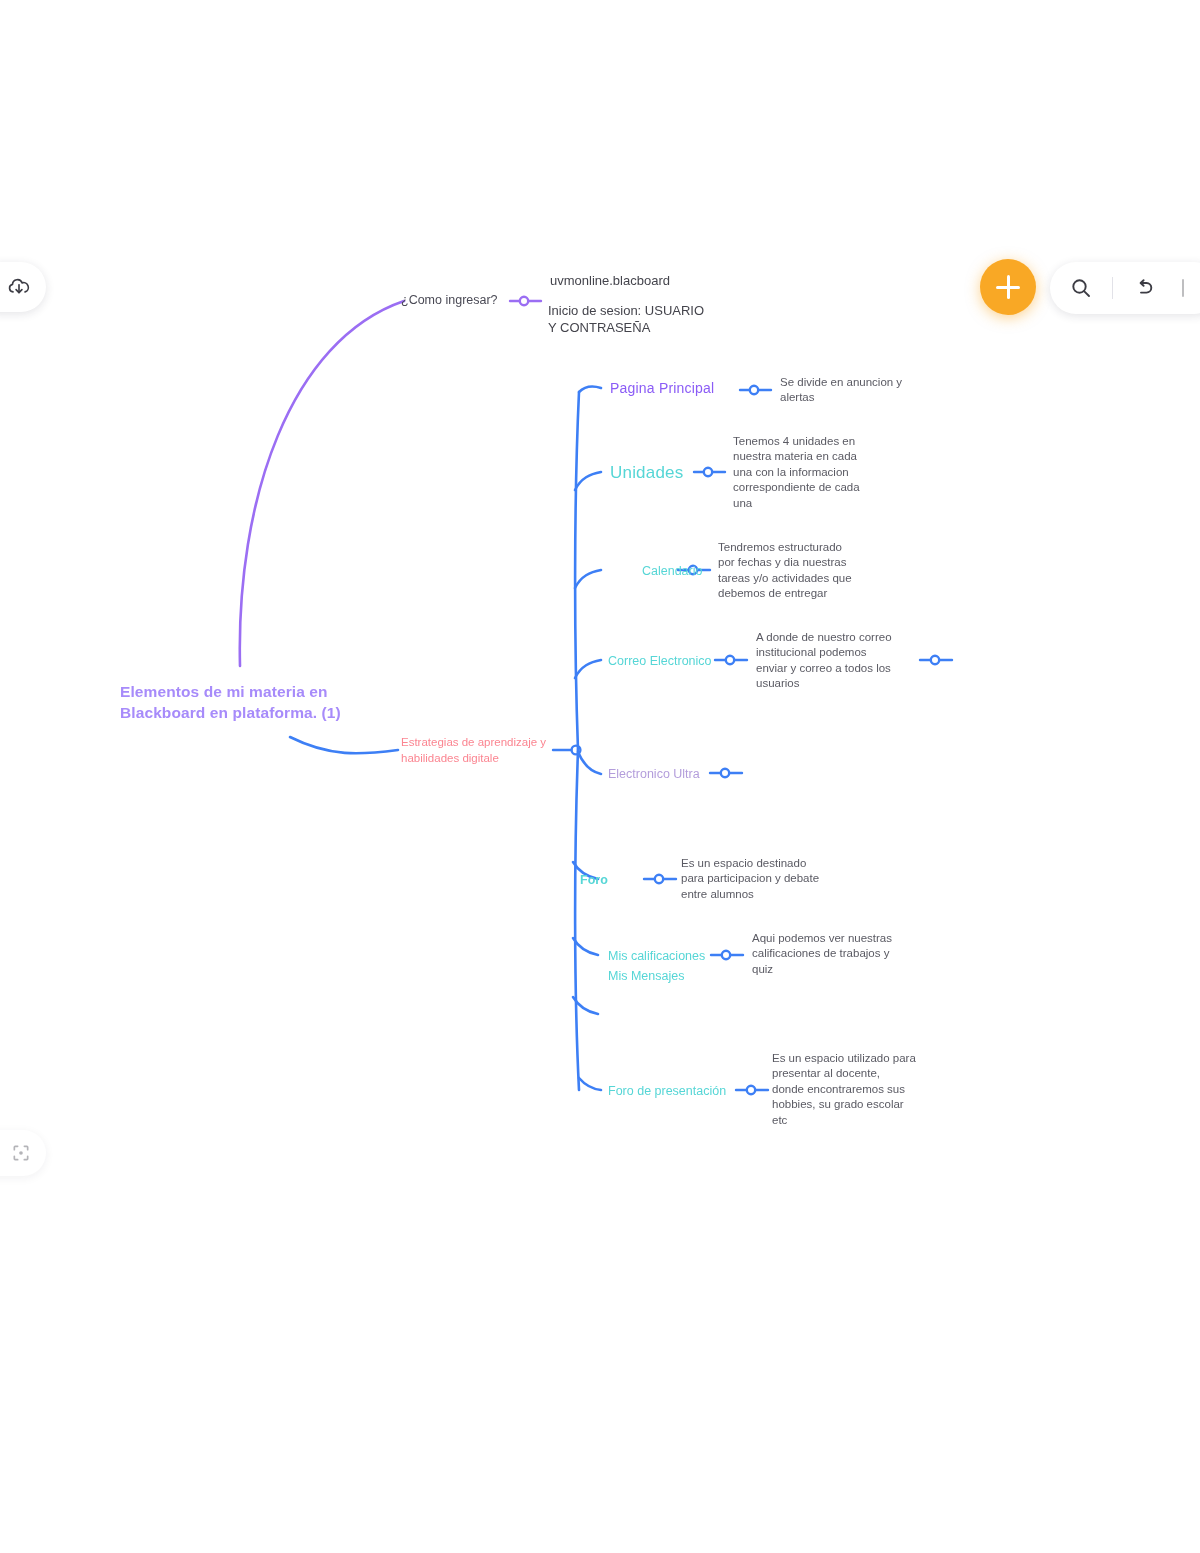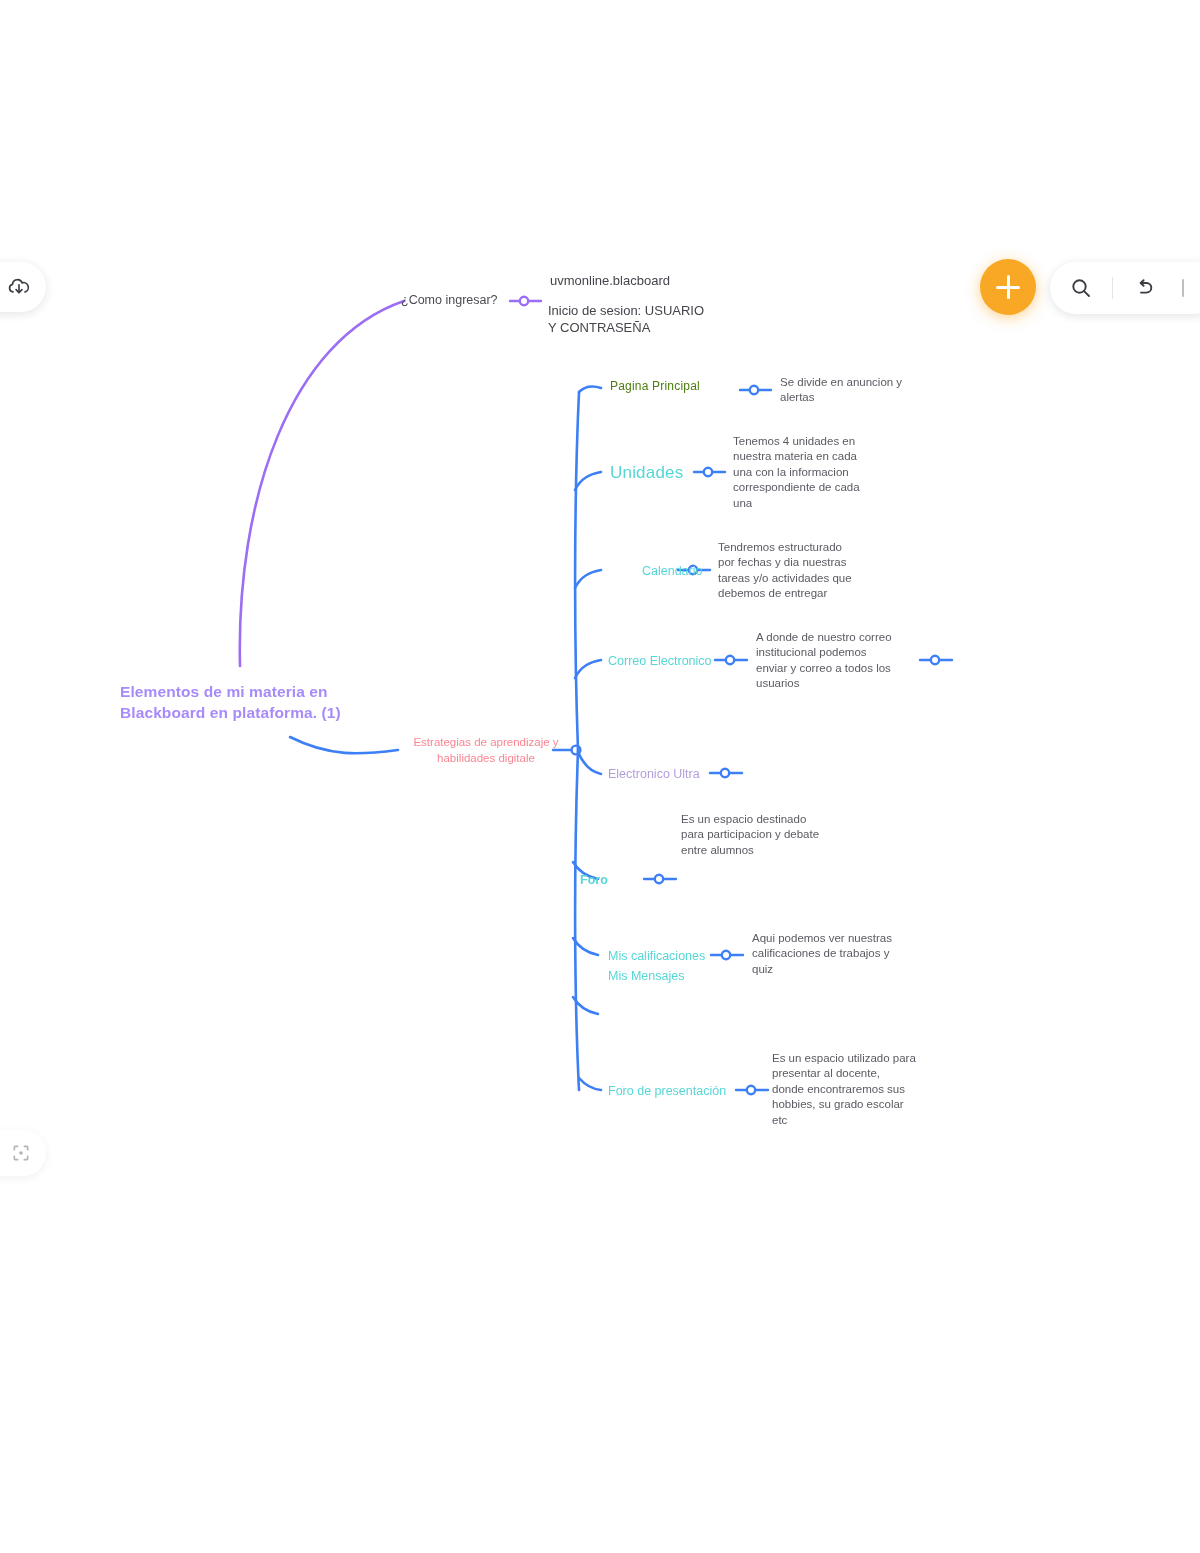--- a/index.html
+++ b/index.html
@@ -39,22 +39,22 @@
   .lvl-pink {
     font-size: 11.5px;
     color: #fb8591;
     line-height: 1.38;
   }
   .lvl-purple-q {
     font-size: 12.5px;
     color: #4a4a55;
   }
   .t-big-blue {
-    font-size: 12px;
-    color: #4d7c0f;
+    font-size: 14px;
+    color: #8b5cf6;
     letter-spacing: .2px;
   }
   .t-big-teal {
     font-size: 17px;
     color: #56d6d6;
     letter-spacing: .2px;
   }
   .t-mid-teal {
     font-size: 12.5px;
     color: #56d6d6;
@@ -186,21 +186,21 @@
   <div class="node central" style="left:120px; top:681px; width:300px;">Elementos de mi materia en
 Blackboard en plataforma. (1)</div>
 
   <div class="node lvl-purple-q" style="left:401px; top:292px; width:160px;">¿Como ingresar?</div>
 
   <div class="node detail-dark" style="left:550px; top:272px; width:200px;">uvmonline.blacboard</div>
 
   <div class="node detail-dark" style="left:548px; top:302px; width:200px;">Inicio de sesion: USUARIO
 Y CONTRASEÑA</div>
 
-  <div class="node lvl-pink" style="left:401px; top:735px; width:170px;text-align:center;">Estrategias de aprendizaje y
+  <div class="node lvl-pink" style="left:401px; top:735px; width:170px;">Estrategias de aprendizaje y
 habilidades digitale</div>
 
   <div class="node t-big-blue" style="left:610px; top:379px; width:170px;">Pagina Principal</div>
   <div class="node detail" style="left:780px; top:375px; width:175px;">Se divide en anuncion y
 alertas</div>
 
   <div class="node t-big-teal" style="left:610px; top:462px; width:120px;">Unidades</div>
   <div class="node detail" style="left:733px; top:434px; width:180px;">Tenemos 4 unidades en
 nuestra materia en cada
 una con la informacion
@@ -215,21 +215,21 @@
 
   <div class="node t-mid-teal" style="left:608px; top:653px; width:130px;">Correo Electronico</div>
   <div class="node detail" style="left:756px; top:630px; width:180px;">A donde de nuestro correo
 institucional podemos
 enviar y correo a todos los
 usuarios</div>
 
   <div class="node t-mid-purple" style="left:608px; top:766px; width:130px;">Electronico Ultra</div>
 
   <div class="node t-mid-teal" style="left:580px; top:872px; width:60px;font-weight:bold;">Foro</div>
-  <div class="node detail" style="left:681px; top:812px; width:180px;">Es un espacio destinado
+  <div class="node detail" style="left:681px; top:856px; width:180px;">Es un espacio destinado
 para participacion y debate
 entre alumnos</div>
 
   <div class="node t-mid-teal" style="left:608px; top:948px; width:120px;">Mis calificaciones</div>
   <div class="node detail" style="left:752px; top:931px; width:180px;">Aqui podemos ver nuestras
 calificaciones de trabajos y
 quiz</div>
 
   <div class="node t-mid-teal" style="left:608px; top:968px; width:120px;">Mis Mensajes</div>
 

